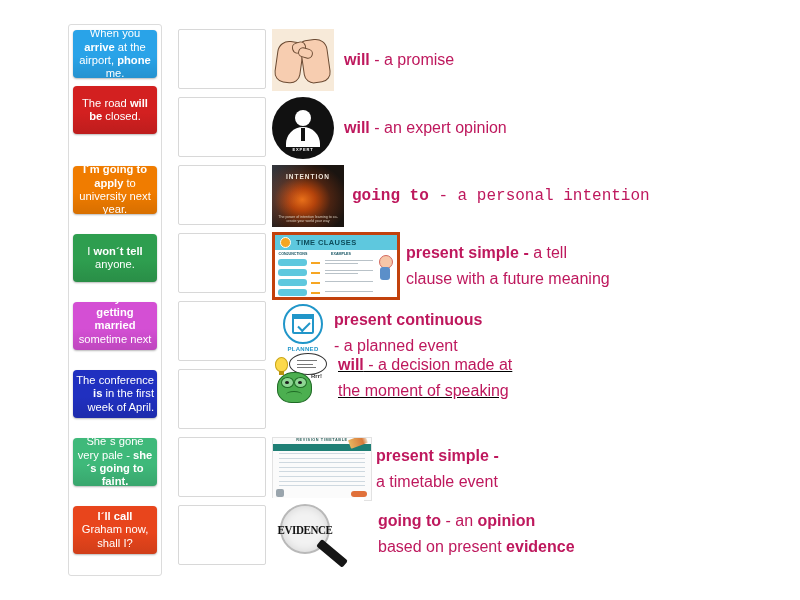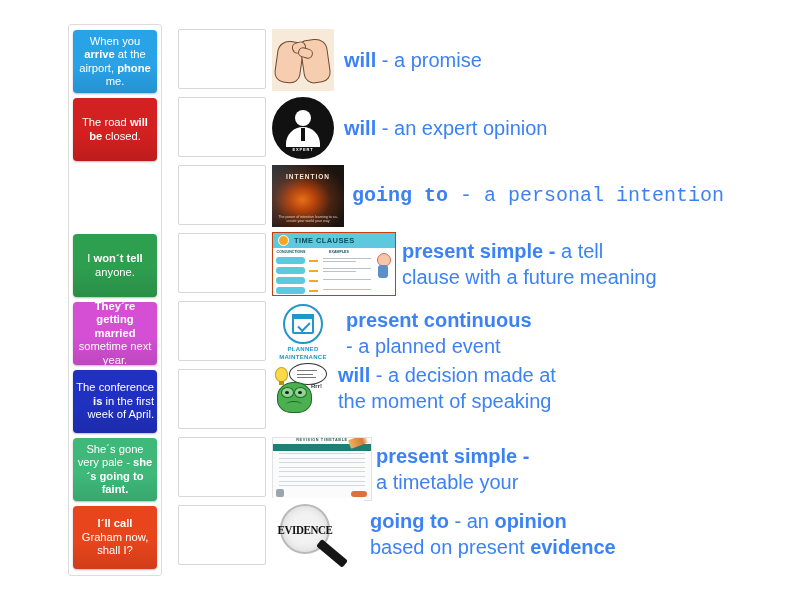--- a/index.html
+++ b/index.html
@@ -26,21 +26,21 @@
     height: 552px;
     border: 1px solid #dcdcdc;
     border-radius: 3px;
     box-sizing: border-box;
     background: #fff;
   }
   .prompt-card {
     position: absolute;
     left: 4px;
     width: 84px;
-    height: 63px;
+    height: 48px;
     border-radius: 4px;
     box-sizing: border-box;
     display: flex;
     align-items: center;
     justify-content: center;
     text-align: center;
     color: #ffffff;
     font-size: 11.2px;
     line-height: 13.4px;
     padding: 2px 3px;
@@ -69,23 +69,23 @@
     display: flex;
     align-items: center;
   }
   .thumb {
     position: relative;
     flex: 0 0 auto;
     overflow: hidden;
     background: #fff;
   }
   .row-label {
-    font-size: 20px;
+    font-size: 16px;
     line-height: 26px;
-    color: #3b82f6;
+    color: #be185d;
     white-space: nowrap;
   }
   .row-label b { font-weight: bold; }
 
   
 
   
   .art-promise { width: 62px; height: 62px; background: #f7ead9; }
   .art-promise .hand {
     position: absolute; background: #f7cdb0;
@@ -151,21 +151,21 @@
     font-size: 6.5px; letter-spacing: 1px; font-weight: bold;
   }
   .art-intention .sub {
     position: absolute; left: 3px; right: 3px; bottom: 3px;
     color: #d9cdbd; font-size: 3.6px; line-height: 4.6px; text-align: center;
   }
 
   
   .art-timeclauses {
     width: 122px; height: 62px;
-    background: #ffffff; border: 1px solid #c2410c;
+    background: #ffffff; border: 3px solid #c2410c;
   }
   .art-timeclauses .hdr {
     position: absolute; left: 0; top: 0; width: 100%; height: 15px;
     background: #5ec8de; display: flex; align-items: center;
   }
   .art-timeclauses .hdr .clock {
     width: 9px; height: 9px; border-radius: 50%;
     background: #f6a623; margin-left: 5px; border: 1px solid #fff;
   }
   .art-timeclauses .hdr .hdr-t {
@@ -335,22 +335,25 @@
 </style>
 </head>
 <body>
 
 <div id="app">
 
   <div id="prompt-column">
     <div class="prompt-card" style="top: 5px; background: linear-gradient(rgb(41, 163, 232) 0%, rgb(41, 163, 232) 55%, rgba(0, 0, 0, 0.1) 100%), rgb(41, 163, 232);">
         <span class="txt"><span>When you </span><b>arrive</b><span> at the airport, </span><b>phone</b><span> me.</span></span>
       </div>
-    <div class="prompt-card" style="top: 73px; background: linear-gradient(rgb(211, 32, 32) 0%, rgb(211, 32, 32) 55%, rgba(0, 0, 0, 0.1) 100%), rgb(211, 32, 32);">
+    <div class="prompt-card" style="top: 61px; background: linear-gradient(rgb(211, 32, 32) 0%, rgb(211, 32, 32) 55%, rgba(0, 0, 0, 0.1) 100%), rgb(211, 32, 32);">
         <span class="txt"><span>The road </span><b>will be</b><span> closed.</span></span>
+      </div>
+    <div class="prompt-card" style="top: 141px; background: linear-gradient(rgb(240, 124, 0) 0%, rgb(240, 124, 0) 55%, rgba(0, 0, 0, 0.1) 100%), rgb(240, 124, 0);">
+        <span class="txt"><b>I´m going to apply</b><span> to university next year.</span></span>
       </div>
     <div class="prompt-card" style="top: 277px; background: linear-gradient(rgb(212, 79, 212) 0%, rgb(212, 79, 212) 55%, rgba(0, 0, 0, 0.1) 100%), rgb(212, 79, 212);">
         <span class="txt"><b>They´re getting married</b><span> sometime next year.</span></span>
       </div>
     <div class="prompt-card" style="top: 209px; background: linear-gradient(rgb(46, 158, 79) 0%, rgb(46, 158, 79) 55%, rgba(0, 0, 0, 0.1) 100%), rgb(46, 158, 79);">
         <span class="txt"><span>I </span><b>won´t tell</b><span> anyone.</span></span>
       </div>
     <div class="prompt-card" style="top: 345px; background: linear-gradient(rgb(32, 48, 192) 0%, rgb(32, 48, 192) 55%, rgba(0, 0, 0, 0.1) 100%), rgb(32, 48, 192); text-align: right;">
         <span class="txt"><span>The conference </span><b>is</b><span> in the first week of April.</span></span>
       </div>
@@ -460,27 +463,27 @@
   </div>
 
   <div class="answer-row" style="top:302px;">
     <div class="thumb art-planned">
       <div class="ring"></div>
         <div class="cal"></div>
         <div class="tick"></div>
       <div class="pm1">PLANNED</div>
       <div class="pm2">MAINTENANCE</div>
     </div>
-    <div style="margin-left:12px;">
+    <div style="">
       <div class="row-label"><b>present continuous</b></div>
       <div class="row-label"><span>- a planned event</span></div>
     </div>
   </div>
 
-  <div class="answer-row" style="top:362px;">
+  <div class="answer-row" style="top:352px;text-decoration:underline;">
     <div class="thumb art-frog">
       <div class="bulb"></div>
       <div class="bubble">
           <i></i>
           <i></i>
           <i></i>
         </div>
       <div class="body">
         <div class="eye l"></div>
           <div class="eye r"></div>
@@ -507,30 +510,30 @@
           <i></i>
           <i></i>
           <i></i>
         </div>
       <div class="pencil"></div>
       <div class="eraser"></div>
       <div class="clip"></div>
     </div>
     <div style="margin-left:4px;">
       <div class="row-label"><b>present simple -</b></div>
-      <div class="row-label"><span>a timetable your</span></div>
+      <div class="row-label"><span>a timetable event</span></div>
     </div>
   </div>
 
   <div class="answer-row" style="top:498px;">
     <div class="thumb art-evidence">
       <div class="lens">
         <span>EVIDENCE</span>
       </div>
       <div class="handle"></div>
     </div>
-    <div style="margin-left:6px;">
+    <div style="margin-left:14px;">
       <div class="row-label"><b>going to</b><span> - an </span><b>opinion</b></div>
       <div class="row-label"><span>based on present </span><b>evidence</b></div>
     </div>
   </div>
 
 </div>
 
 </body></html>

